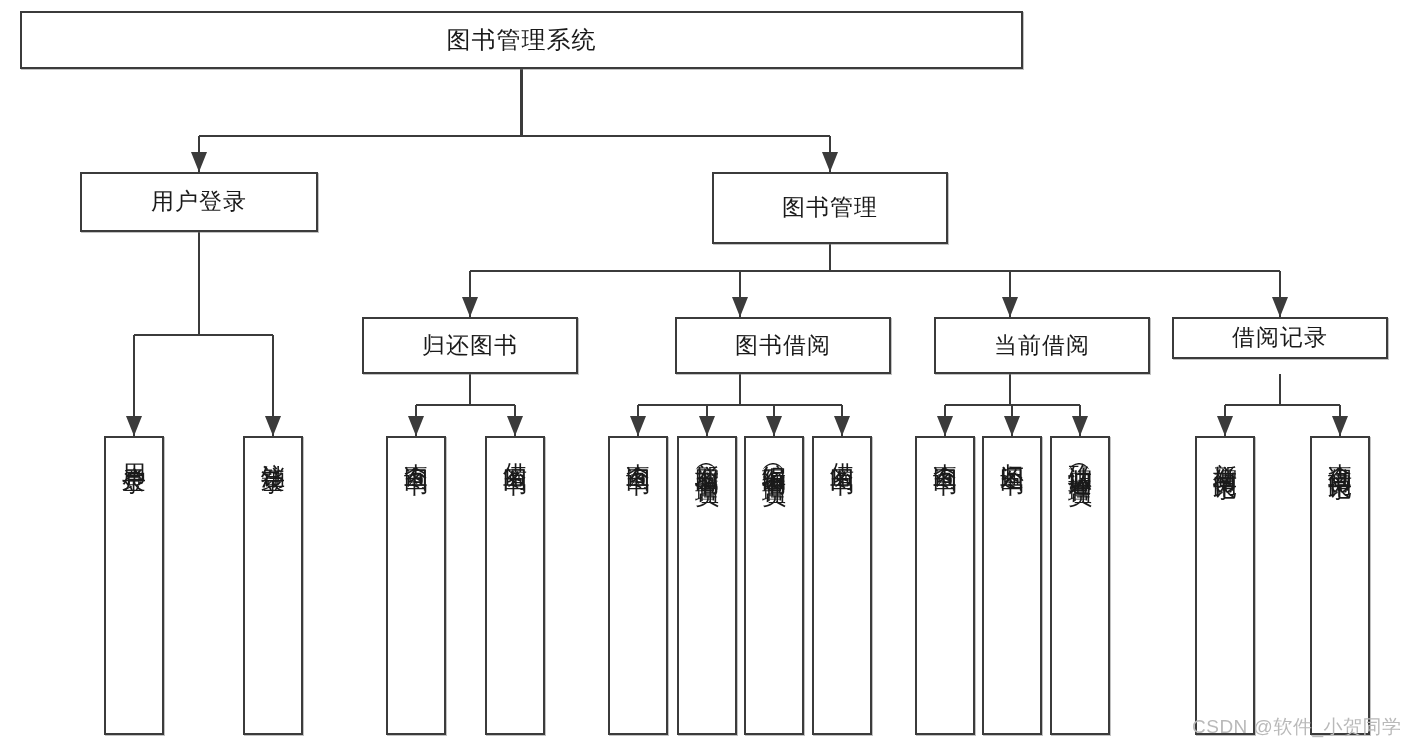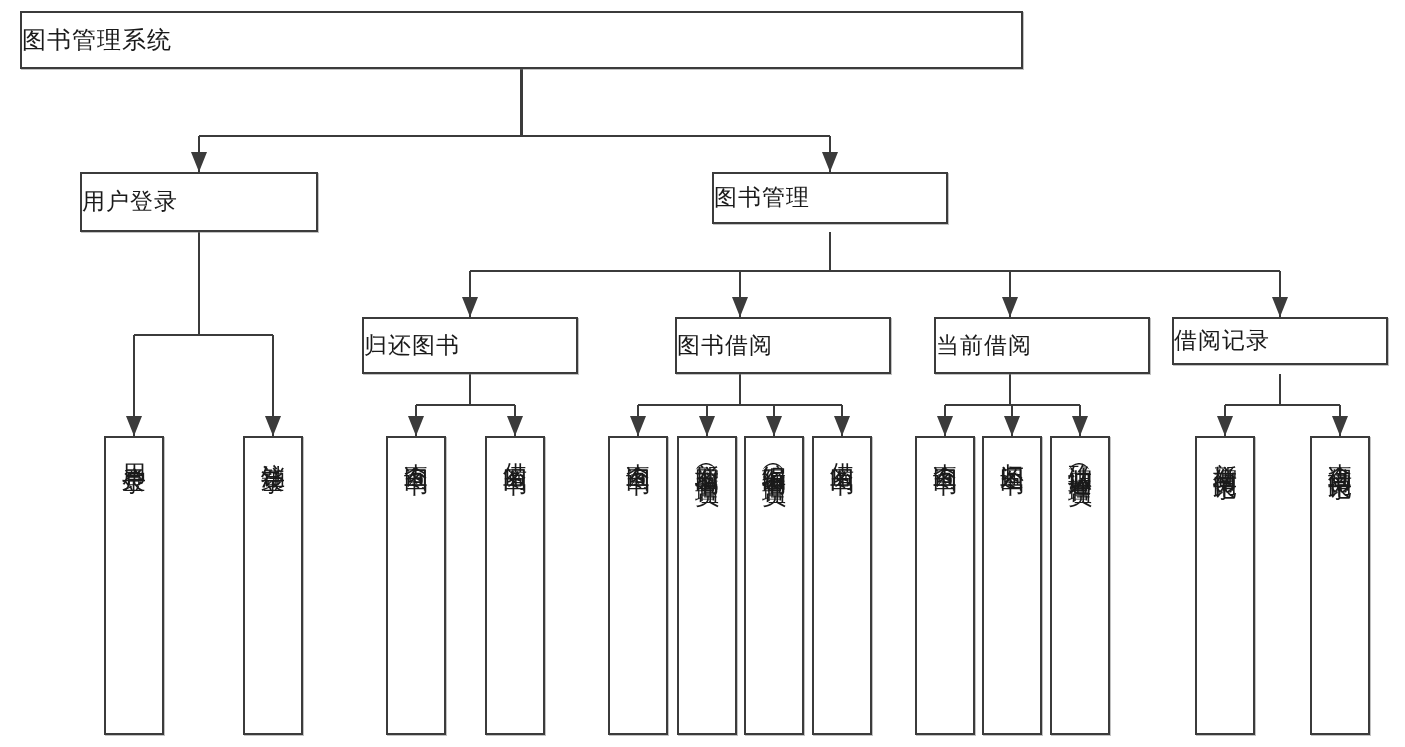--- a/index.html
+++ b/index.html
@@ -25,20 +25,21 @@
     height: 747px;
     pointer-events: none;
   }
   .node {
     position: absolute;
     box-sizing: border-box;
     background: #ffffff;
     border: 2.5px solid #3b3b3b;
     display: flex;
     align-items: center;
+    justify-content: center;
     color: #1a1a1a;
     box-shadow: 1px 1px 0 rgba(120,120,120,0.45);
   }
   .node .label {
     display: block;
     text-align: center;
     line-height: 1.18;
     letter-spacing: 1px;
   }
   .node.horiz .label {
@@ -129,33 +130,33 @@
       <line x1="1340" y1="405" x2="1340" y2="436" stroke="#3b3b3b" stroke-width="2.5" shape-rendering="crispEdges"></line>
       <path d="M 1332 416 L 1348 416 L 1340 436 Z" fill="#3b3b3b"></path>
     </svg>
   <div id="nodes-layer">
       <div class="node horiz root" style="left: 20px; top: 11px; width: 1003px; height: 58px;">
         <span class="label">图书管理系统</span>
       </div>
       <div class="node horiz" style="left: 80px; top: 172px; width: 238px; height: 60px;">
         <span class="label">用户登录</span>
       </div>
-      <div class="node horiz" style="left: 712px; top: 172px; width: 236px; height: 52px;">
+      <div class="node horiz" style="left: 712px; top: 172px; width: 236px; height: 72px;">
         <span class="label">图书管理</span>
       </div>
       <div class="node horiz" style="left: 362px; top: 317px; width: 216px; height: 57px;">
         <span class="label">归还图书</span>
       </div>
       <div class="node horiz" style="left: 632px; top: 317px; width: 216px; height: 57px; margin-left: 43px;">
         <span class="label">图书借阅</span>
       </div>
       <div class="node horiz" style="left: 902px; top: 317px; width: 216px; height: 57px; margin-left: 32px;">
         <span class="label">当前借阅</span>
       </div>
-      <div class="node horiz" style="left: 1172px; top: 317px; width: 216px; height: 48px;">
+      <div class="node horiz" style="left: 1172px; top: 317px; width: 216px; height: 42px;">
         <span class="label">借阅记录</span>
       </div>
       <div class="node vert" style="left: 104px; top: 436px; width: 60px; height: 299px;">
         <span class="label">用户登录</span>
       </div>
       <div class="node vert" style="left: 243px; top: 436px; width: 60px; height: 299px;">
         <span class="label">注销登录</span>
       </div>
       <div class="node vert" style="left: 386px; top: 436px; width: 60px; height: 299px;">
         <span class="label">查询图书</span>
@@ -184,13 +185,14 @@
       <div class="node vert" style="left: 1050px; top: 436px; width: 60px; height: 299px;">
         <span class="label">确认归还（管理员）</span>
       </div>
       <div class="node vert" style="left: 1195px; top: 436px; width: 60px; height: 299px;">
         <span class="label">新增借阅记录</span>
       </div>
       <div class="node vert" style="left: 1310px; top: 436px; width: 60px; height: 299px;">
         <span class="label">查询借阅记录</span>
       </div>
     </div>
+  <div id="watermark">CSDN @软件_小贺同学</div>
 </div>
 
 </body></html>

